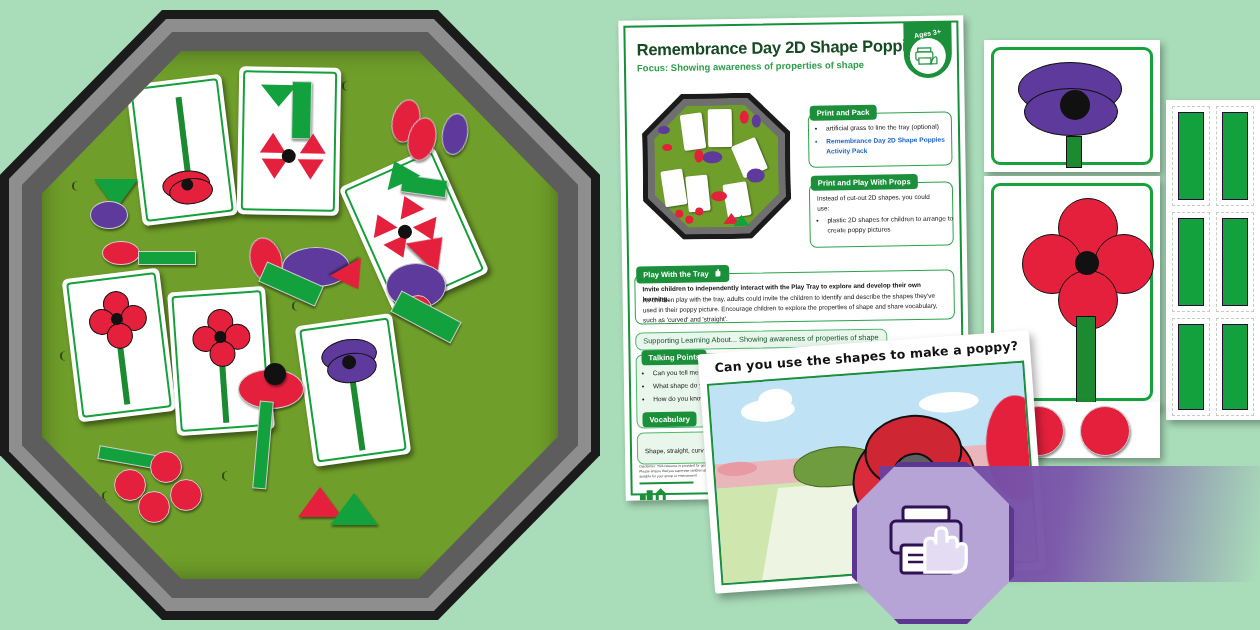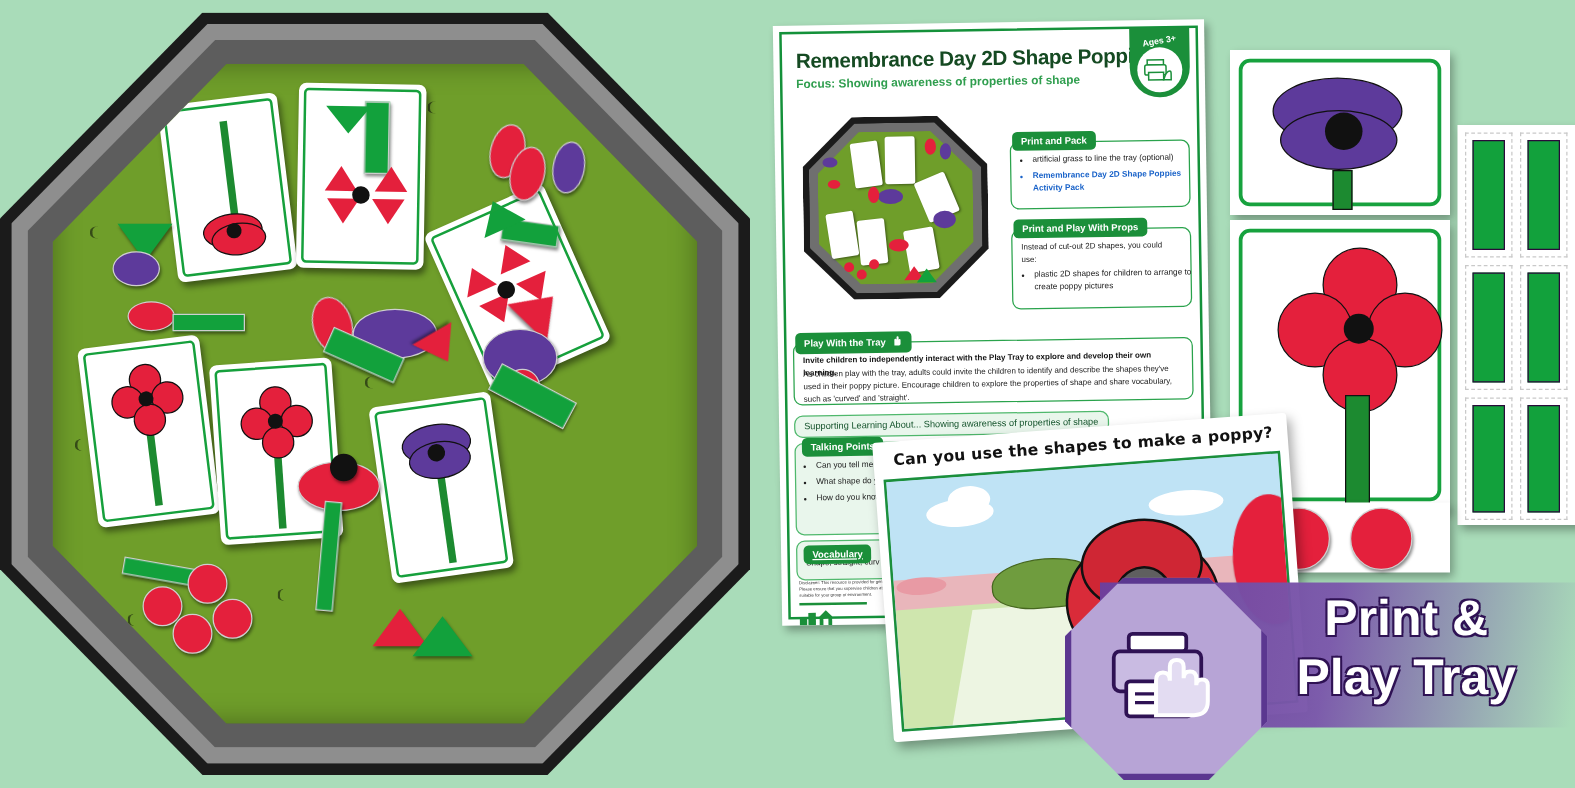--- a/index.html
+++ b/index.html
@@ -334,21 +334,21 @@
 
     <div class="band" style="left:12px;top:334px;width:112px;height:72px;"></div>
     <div class="infohead" style="left:18px;top:330px;">Talking Points</div>
     <ul class="bullets" style="left:20px;top:348px;width:100px;padding-left:9px;margin:0;">
       <li>Can you tell me wh</li>
       <li>What shape do you</li>
       <li>How do you know t</li>
     </ul>
 
     <div class="band" style="left:12px;top:412px;width:112px;height:30px;"></div>
-    <div class="infohead" style="left:18px;top:416px;text-decoration:underline;">Vocabulary</div>
+    <div class="infohead" style="left:18px;top:392px;">Vocabulary</div>
     <div class="para" style="left:20px;top:426px;width:100px;">Shape, straight, curv</div>
 
     <div class="micro" style="left:14px;top:444px;">Disclaimer: This resource is provided for general information purposes only. Please ensure that you supervise children at all times and that the activity is suitable for your group or environment.</div>
     <div class="rule" style="left:14px;top:462px;width:54px;"></div>
     <div class="logo" style="left:14px;top:466px;">
       <svg width="46" height="14" viewBox="0 0 46 14" aria-hidden="true">
         <rect x="0" y="8" width="6" height="6" fill="#1b8f3a"></rect>
         <rect x="7" y="4" width="6" height="10" fill="#1b8f3a"></rect>
         <path d="M16 14 V7 l5-5 5 5 v7 z" fill="#1b8f3a"></path>
         <rect x="19" y="9" width="4" height="5" fill="#fff"></rect>
@@ -373,24 +373,20 @@
       <div class="petal" style="left:150px;top:44px;width:94px;height:70px;background:#cf2634;border:2px solid #111;"></div>
       <div class="centre" style="left:176px;top:82px;width:42px;height:42px;background:#5f5f5f;border:2px solid #111;"></div>
       <div style="position:absolute;left:194px;top:122px;width:3px;height:86px;background:#111;transform:rotate(4deg);"></div>
 
       <div class="sh sh-oval" style="left:272px;top:32px;width:62px;height:104px;background:#e4203c;border:none;"></div>
 
     </div>
   </div>
 
   <div class="ribbon"></div>
-  <div class="ribbon-txt">
-    <div>Print &amp;</div>
-    <div>Play Tray</div>
-  </div>
   <div class="oct-badge">
     <svg width="104" height="92" viewBox="0 0 104 92" aria-hidden="true">
       <rect x="22" y="10" width="46" height="14" rx="3" fill="#fff" stroke="#2f1254" stroke-width="3"></rect>
       <rect x="10" y="24" width="70" height="32" rx="5" fill="#c9bbe2" stroke="#2f1254" stroke-width="3"></rect>
       <rect x="20" y="48" width="52" height="28" rx="3" fill="#fff" stroke="#2f1254" stroke-width="3"></rect>
       <line x1="27" y1="58" x2="65" y2="58" stroke="#2f1254" stroke-width="2.6"></line>
       <line x1="27" y1="65" x2="65" y2="65" stroke="#2f1254" stroke-width="2.6"></line>
       <path d="M52 86 V56 q0-7 6-7t6 7 v-12 q0-6 6-6t6 6 v10 q0-6 5.5-6t5.5 6 v6 q0-5 5-5t5 5 v14 q0 12-12 12z" fill="#e3dcf2" stroke="#fff" stroke-width="3.5" transform="translate(-4,-4) scale(0.92)"></path>
     </svg>
   </div>

